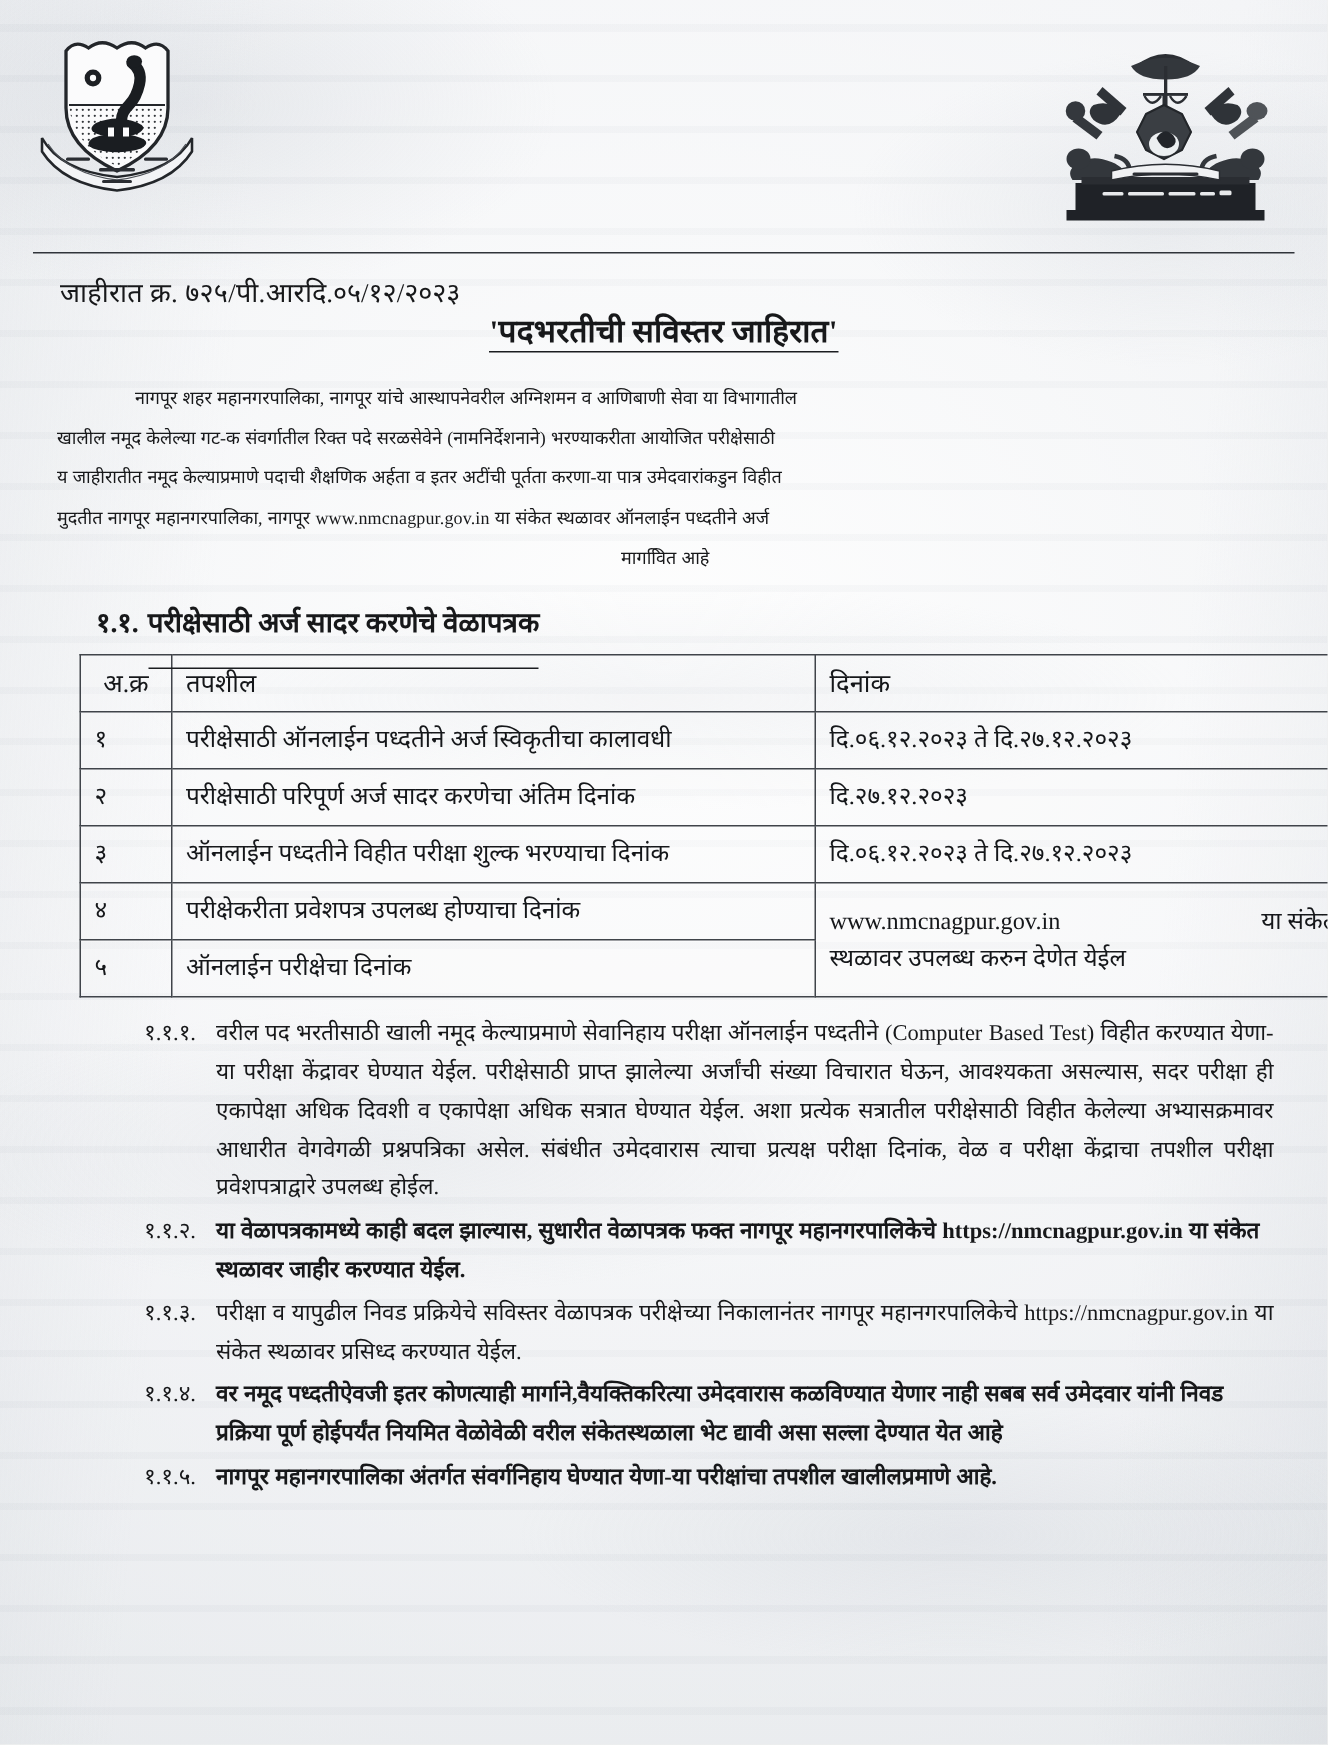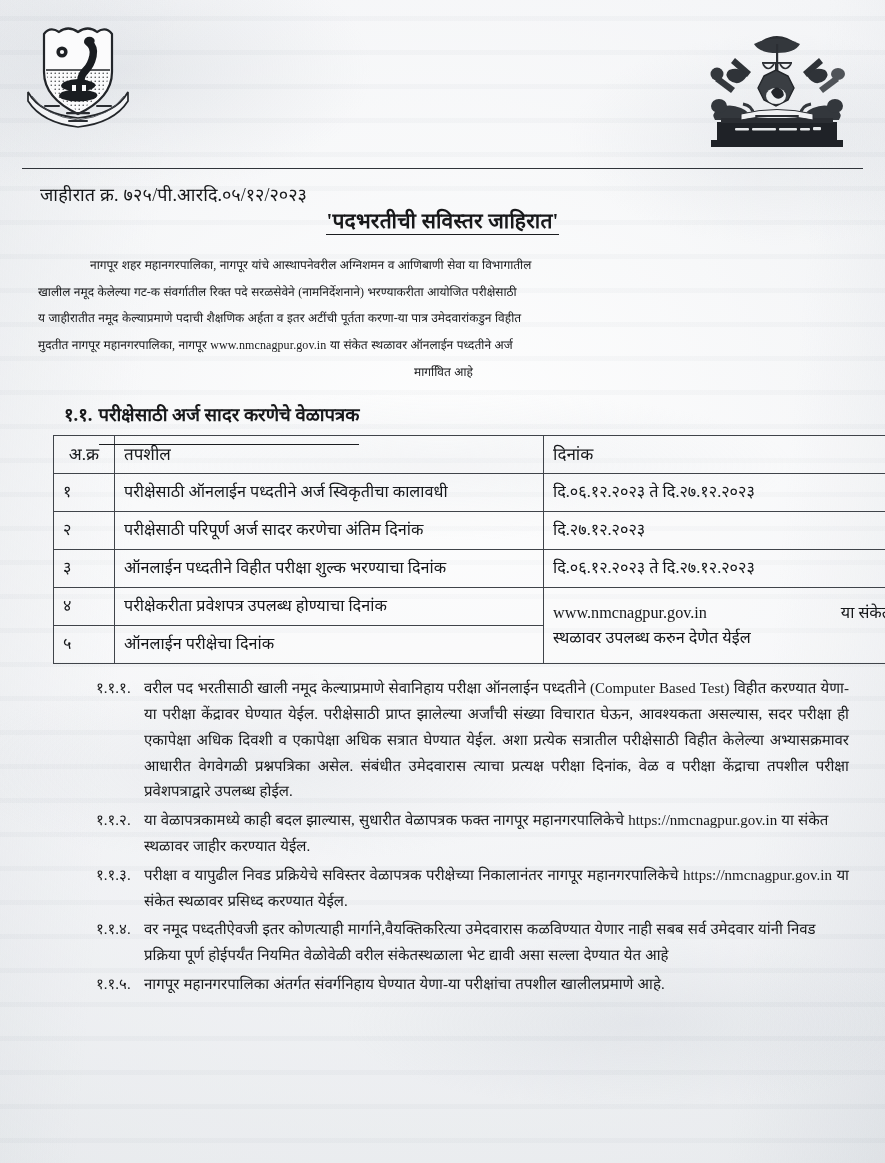--- a/index.html
+++ b/index.html
@@ -214,21 +214,21 @@
     min-width: 44px;
     padding-right: 4px;
     white-space: nowrap;
   }
   .clause .cl-body {
     flex: 1 1 auto;
     text-align: justify;
     text-justify: inter-word;
     word-spacing: .4px;
   }
-  .clause .cl-body.nojust { text-align: left; }
+  .clause .cl-body.nojust { text-align: left; font-weight: bold; }
 </style>
 </head>
 <body>
 
 <div id="sheet">
   <div id="content">
 
     <div class="masthead">
 
       <div class="emblem-left">

